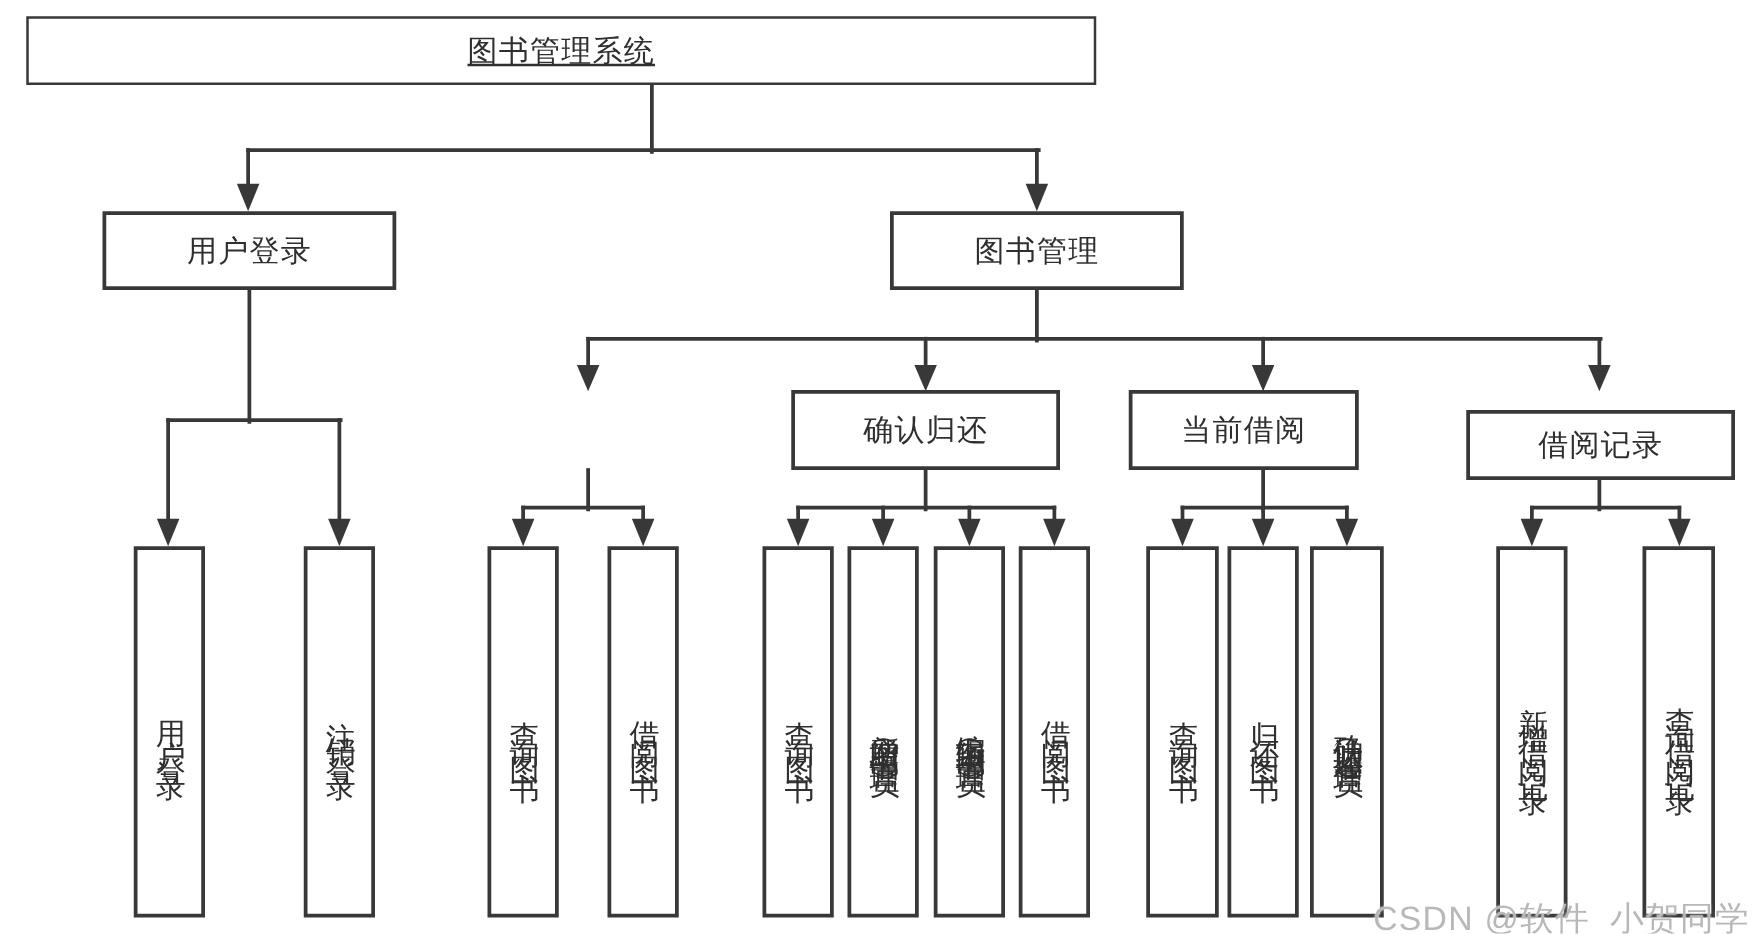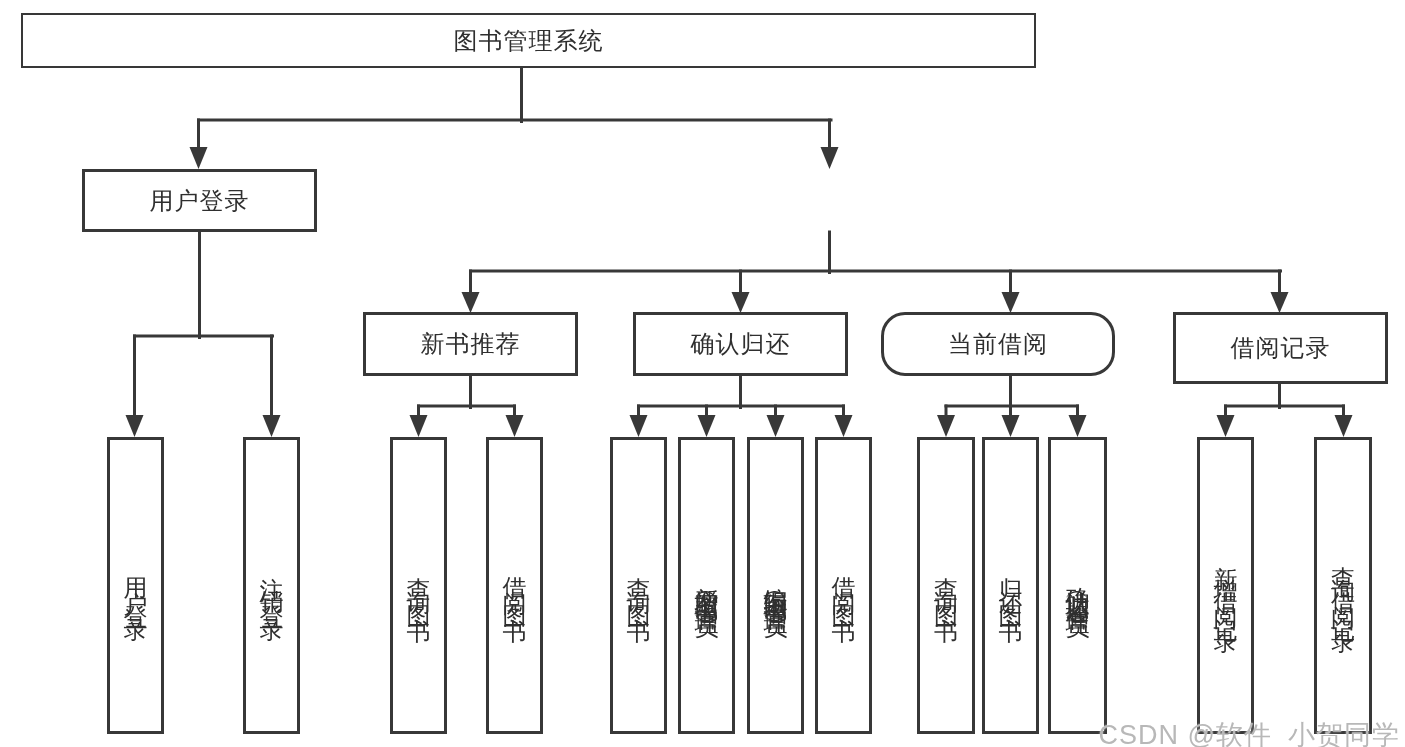--- a/index.html
+++ b/index.html
@@ -118,38 +118,38 @@
     <g stroke-linecap="square">
       <line x1="1279.5" y1="376" x2="1279.5" y2="407.5"></line>
       <line x1="1225.5" y1="406" x2="1343.5" y2="406"></line>
       <line x1="1225.5" y1="406" x2="1225.5" y2="417"></line>
       <path d="M1216.5 415 L1234.5 415 L1225.5 437 Z" stroke="none"></path>
       <line x1="1343.5" y1="406" x2="1343.5" y2="417"></line>
       <path d="M1334.5 415 L1352.5 415 L1343.5 437 Z" stroke="none"></path>
     </g>
   </svg>
 
-  <div class="box root" style="left:21px;top:13px;width:1015px;height:55px;">
+  <div class="box root" style="left:21px;top:13px;width:856px;height:55px;text-decoration:underline;">
     <span>图书管理系统</span>
   </div>
 
   <div class="box" style="left:82px;top:169px;width:235px;height:63px;">
     <span>用户登录</span>
   </div>
+  <div class="box" style="left:712px;top:169px;width:235px;height:63px;">
+    <span>图书管理</span>
+  </div>
 
-  <div class="box" style="left:363px;top:312px;width:215px;height:64px;">
-    <span>新书推荐</span>
-  </div>
   <div class="box" style="left:633px;top:312px;width:215px;height:64px;">
     <span>确认归还</span>
   </div>
-  <div class="box" style="left:881px;top:312px;width:234px;height:64px;border-radius:24px;">
+  <div class="box" style="left:903px;top:312px;width:184px;height:64px;">
     <span>当前借阅</span>
   </div>
-  <div class="box" style="left:1173px;top:312px;width:215px;height:72px;">
+  <div class="box" style="left:1173px;top:328px;width:215px;height:56px;">
     <span>借阅记录</span>
   </div>
 
   <div class="vbox" style="left:107px;top:437px;width:57px;height:297px;">
     <span class="vtext sp-wide">用户登录</span>
   </div>
   <div class="vbox" style="left:243px;top:437px;width:57px;height:297px;">
     <span class="vtext sp-wide">注销登录</span>
   </div>
 

